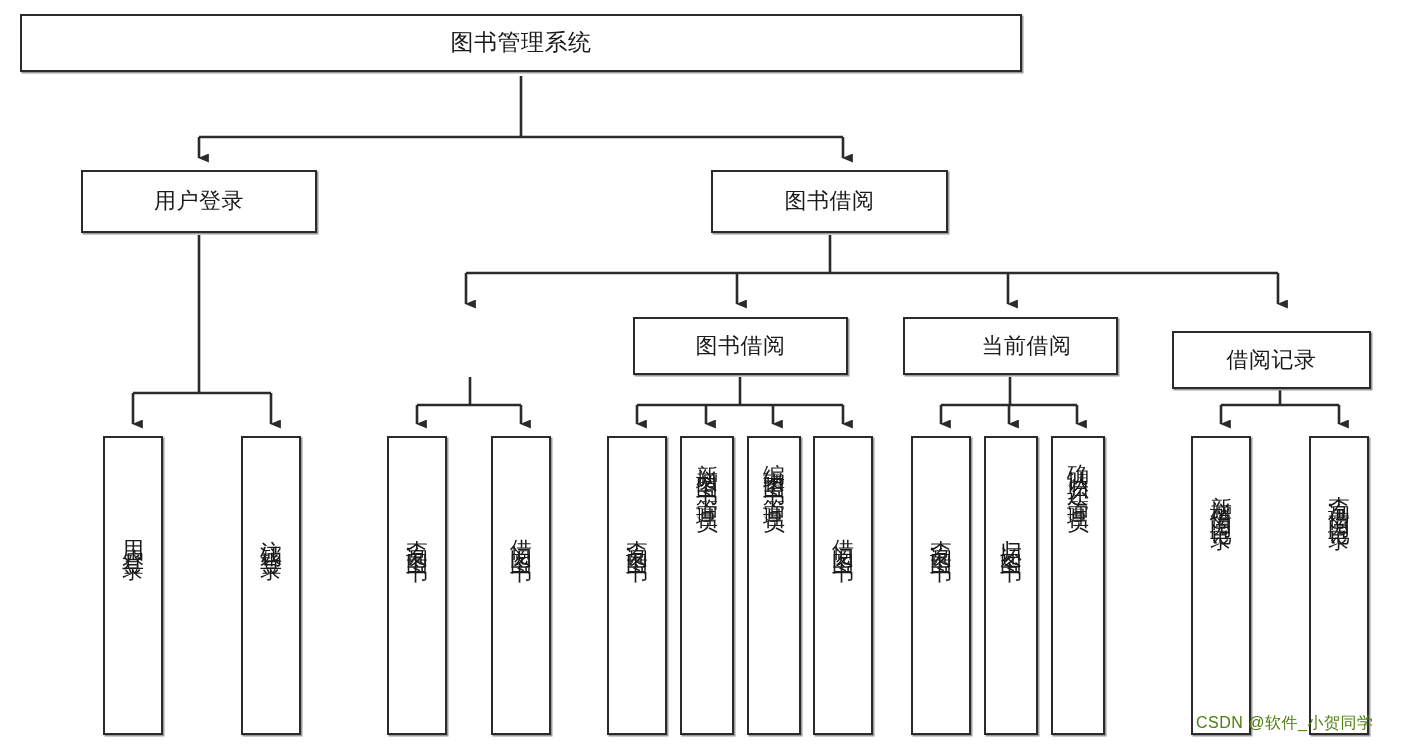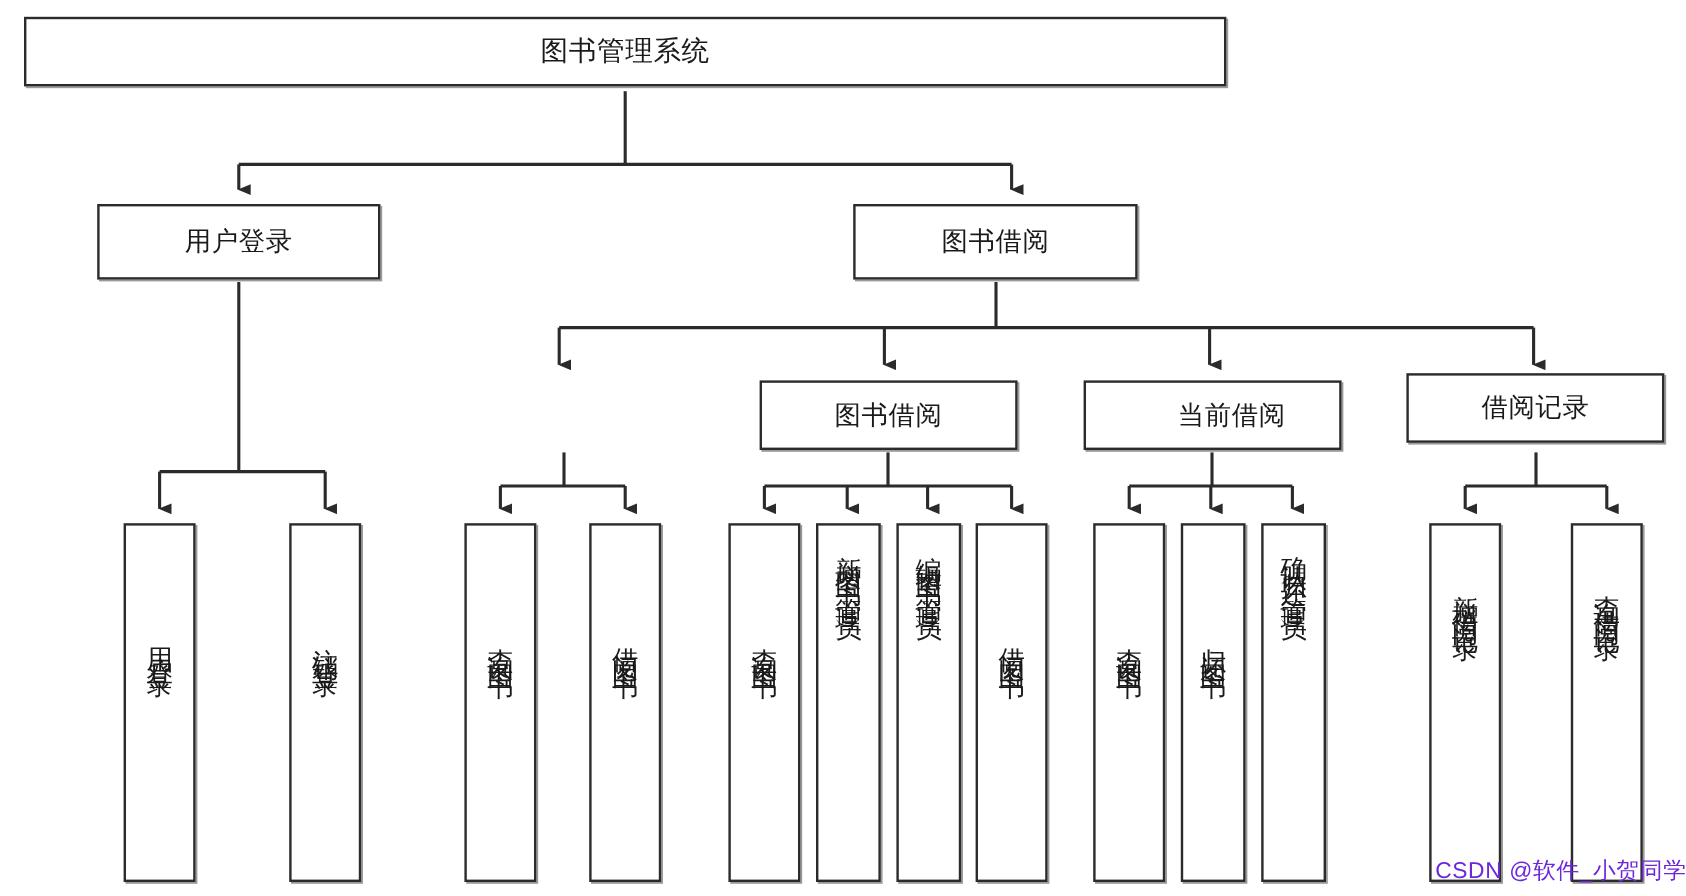--- a/index.html
+++ b/index.html
@@ -56,22 +56,22 @@
     text-orientation: upright;
     letter-spacing: 7px;
     line-height: 1;
   }
   .node.root .label { font-size: 23px; }
   .node.lvl2 .label { font-size: 22px; }
   .node.lvl3 .label { font-size: 22px; }
   .node.leaf .label { font-size: 22px; }
   .watermark {
     position: absolute;
-    color: #6d28d9;
-    font-size: 19px;
+    color: #4d7c0f;
+    font-size: 16px;
     white-space: nowrap;
     letter-spacing: 0.5px;
   }
 </style>
 </head>
 <body>
 
 <div id="canvas">
 
   <svg id="wires" viewBox="0 0 1405 747" xmlns="http://www.w3.org/2000/svg">
@@ -138,21 +138,21 @@
 
 
   <div class="node lvl3 horizontal" style="left:633px; top:317px; width:215px; height:58px;justify-content:center;">
     <span class="label">图书借阅</span>
   </div>
 
   <div class="node lvl3 horizontal" style="left:903px; top:317px; width:215px; height:58px;padding-left:32px;">
     <span class="label">当前借阅</span>
   </div>
 
-  <div class="node lvl3 horizontal" style="left:1172px; top:311px; width:215px; height:58px;">
+  <div class="node lvl3 horizontal" style="left:1172px; top:331px; width:199px; height:58px;">
     <span class="label">借阅记录</span>
   </div>
 
   <div class="node leaf vertical" style="left:103px; top:436px; width:60px; height:299px; padding-top:84px;">
     <span class="label">用户登录</span>
   </div>
 
   <div class="node leaf vertical" style="left:241px; top:436px; width:60px; height:299px; padding-top:84px;">
     <span class="label">注销登录</span>
   </div>

